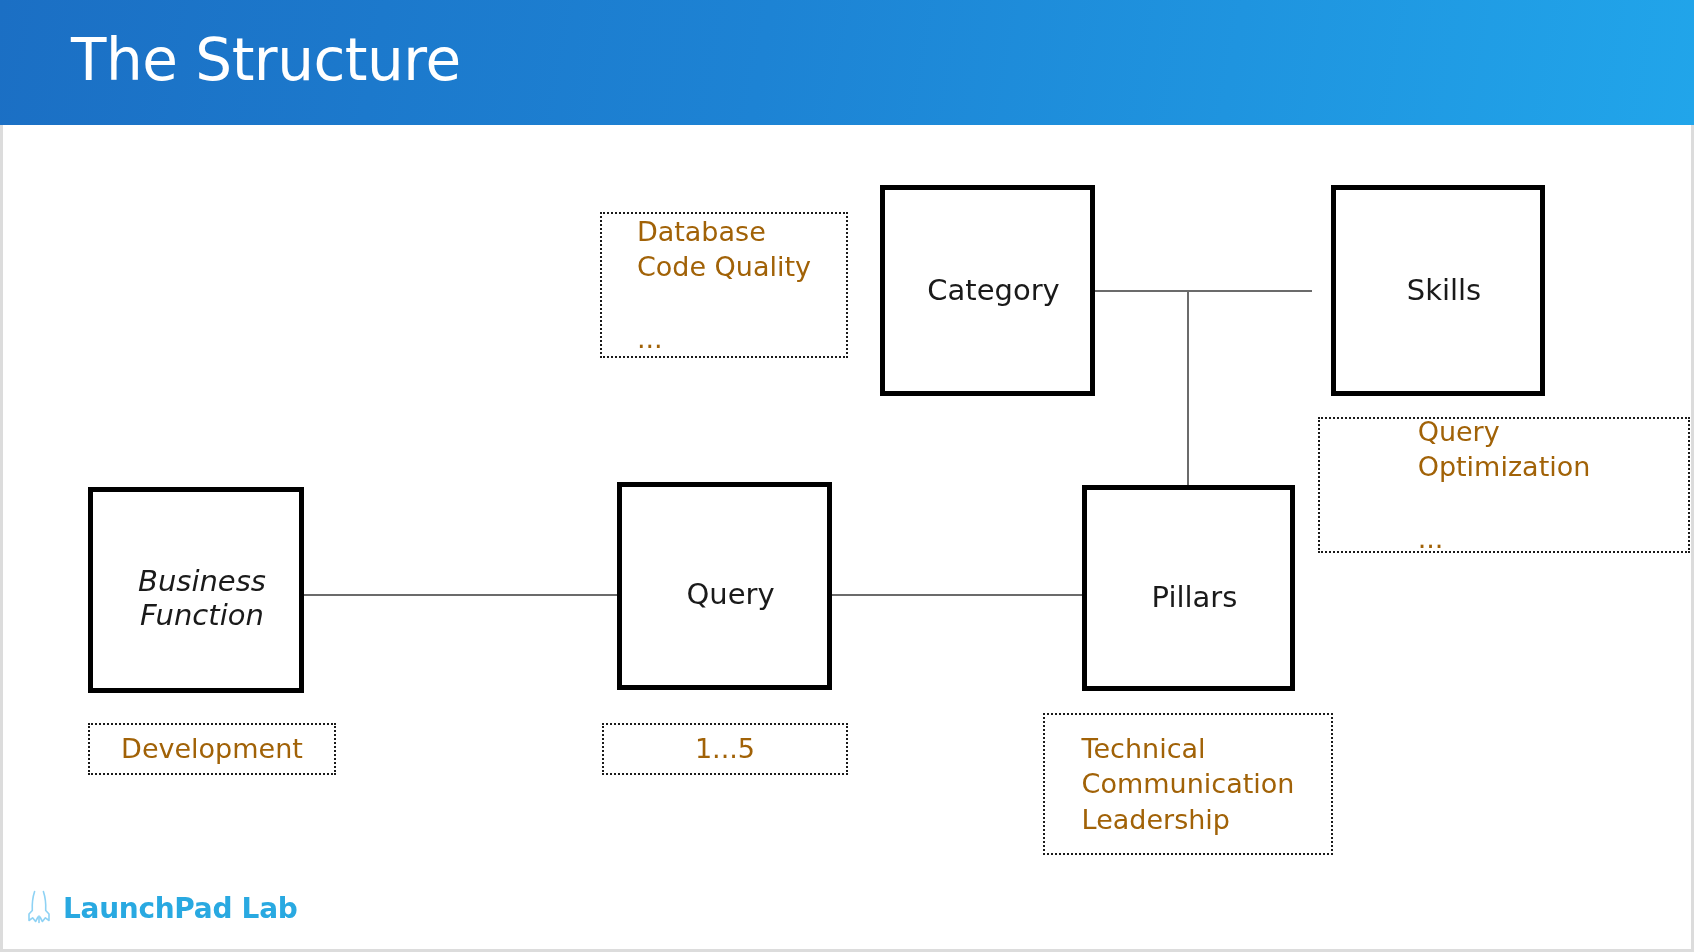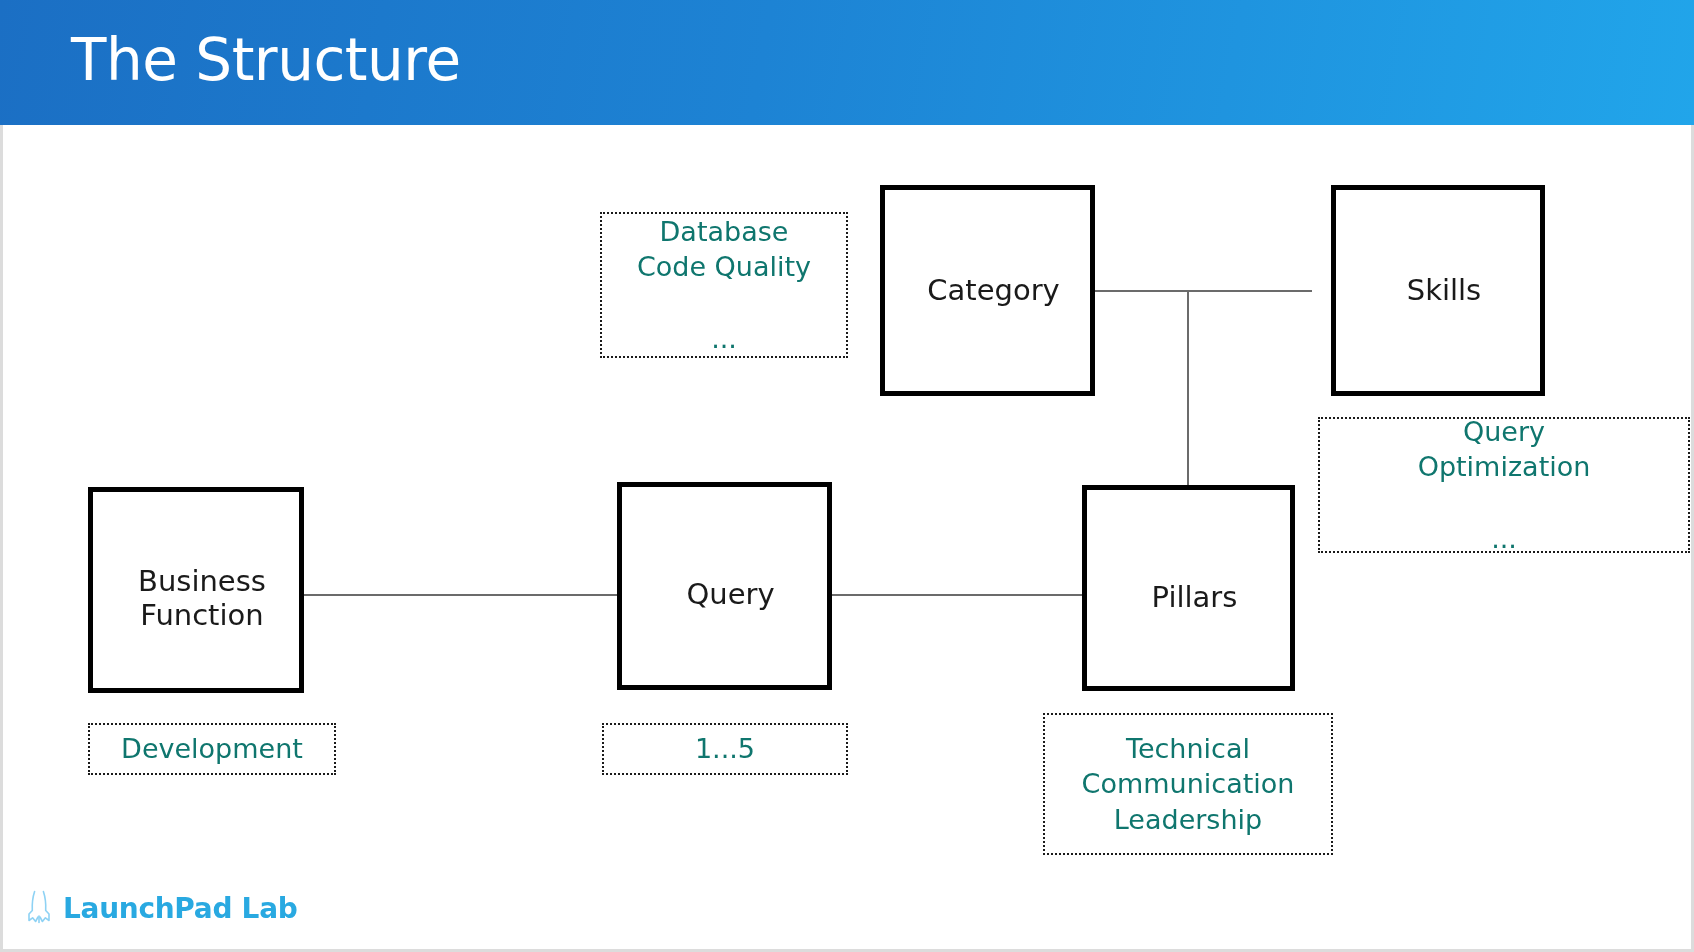--- a/index.html
+++ b/index.html
@@ -92,22 +92,21 @@
     box-sizing: border-box;
     display: flex;
     align-items: center;
     justify-content: center;
     z-index: 2;
   }
   .note-label {
     font-family: "DejaVu Sans", sans-serif;
     font-size: 27px;
     font-weight: 400;
-    color: #0f766e;
-    text-align: center;
+    color: #a16207;
     line-height: 1.32;
     white-space: pre-line;
   }
 
   .connector-h {
     position: absolute;
     height: 2px;
     background: #6b6b6b;
     z-index: 1;
   }
@@ -165,21 +164,21 @@
     <div class="connector-v" style="left:1187px; top:290px; height:200px;"></div>
 
     <div class="entity-box" style="left:880px; top:185px; width:215px; height:211px;">
       <span class="entity-label">Category</span>
     </div>
 
     <div class="entity-box" style="left:1308px; top:185px; width:214px; height:211px;margin-left:23px;">
       <span class="entity-label">Skills</span>
     </div>
 
-    <div class="entity-box" style="left:88px; top:487px; width:216px; height:206px; align-items:flex-start; padding-top:72px;">
+    <div class="entity-box" style="left:88px; top:487px; width:216px; height:206px; align-items:flex-start; padding-top:72px;font-style:italic;">
       <span class="entity-label">Business
 Function</span>
     </div>
 
     <div class="entity-box" style="left:617px; top:482px; width:215px; height:208px; align-items:flex-start; padding-top:90px;">
       <span class="entity-label">Query</span>
     </div>
 
     <div class="entity-box" style="left:1082px; top:485px; width:213px; height:206px; align-items:flex-start; padding-top:90px;">
       <span class="entity-label">Pillars</span>

